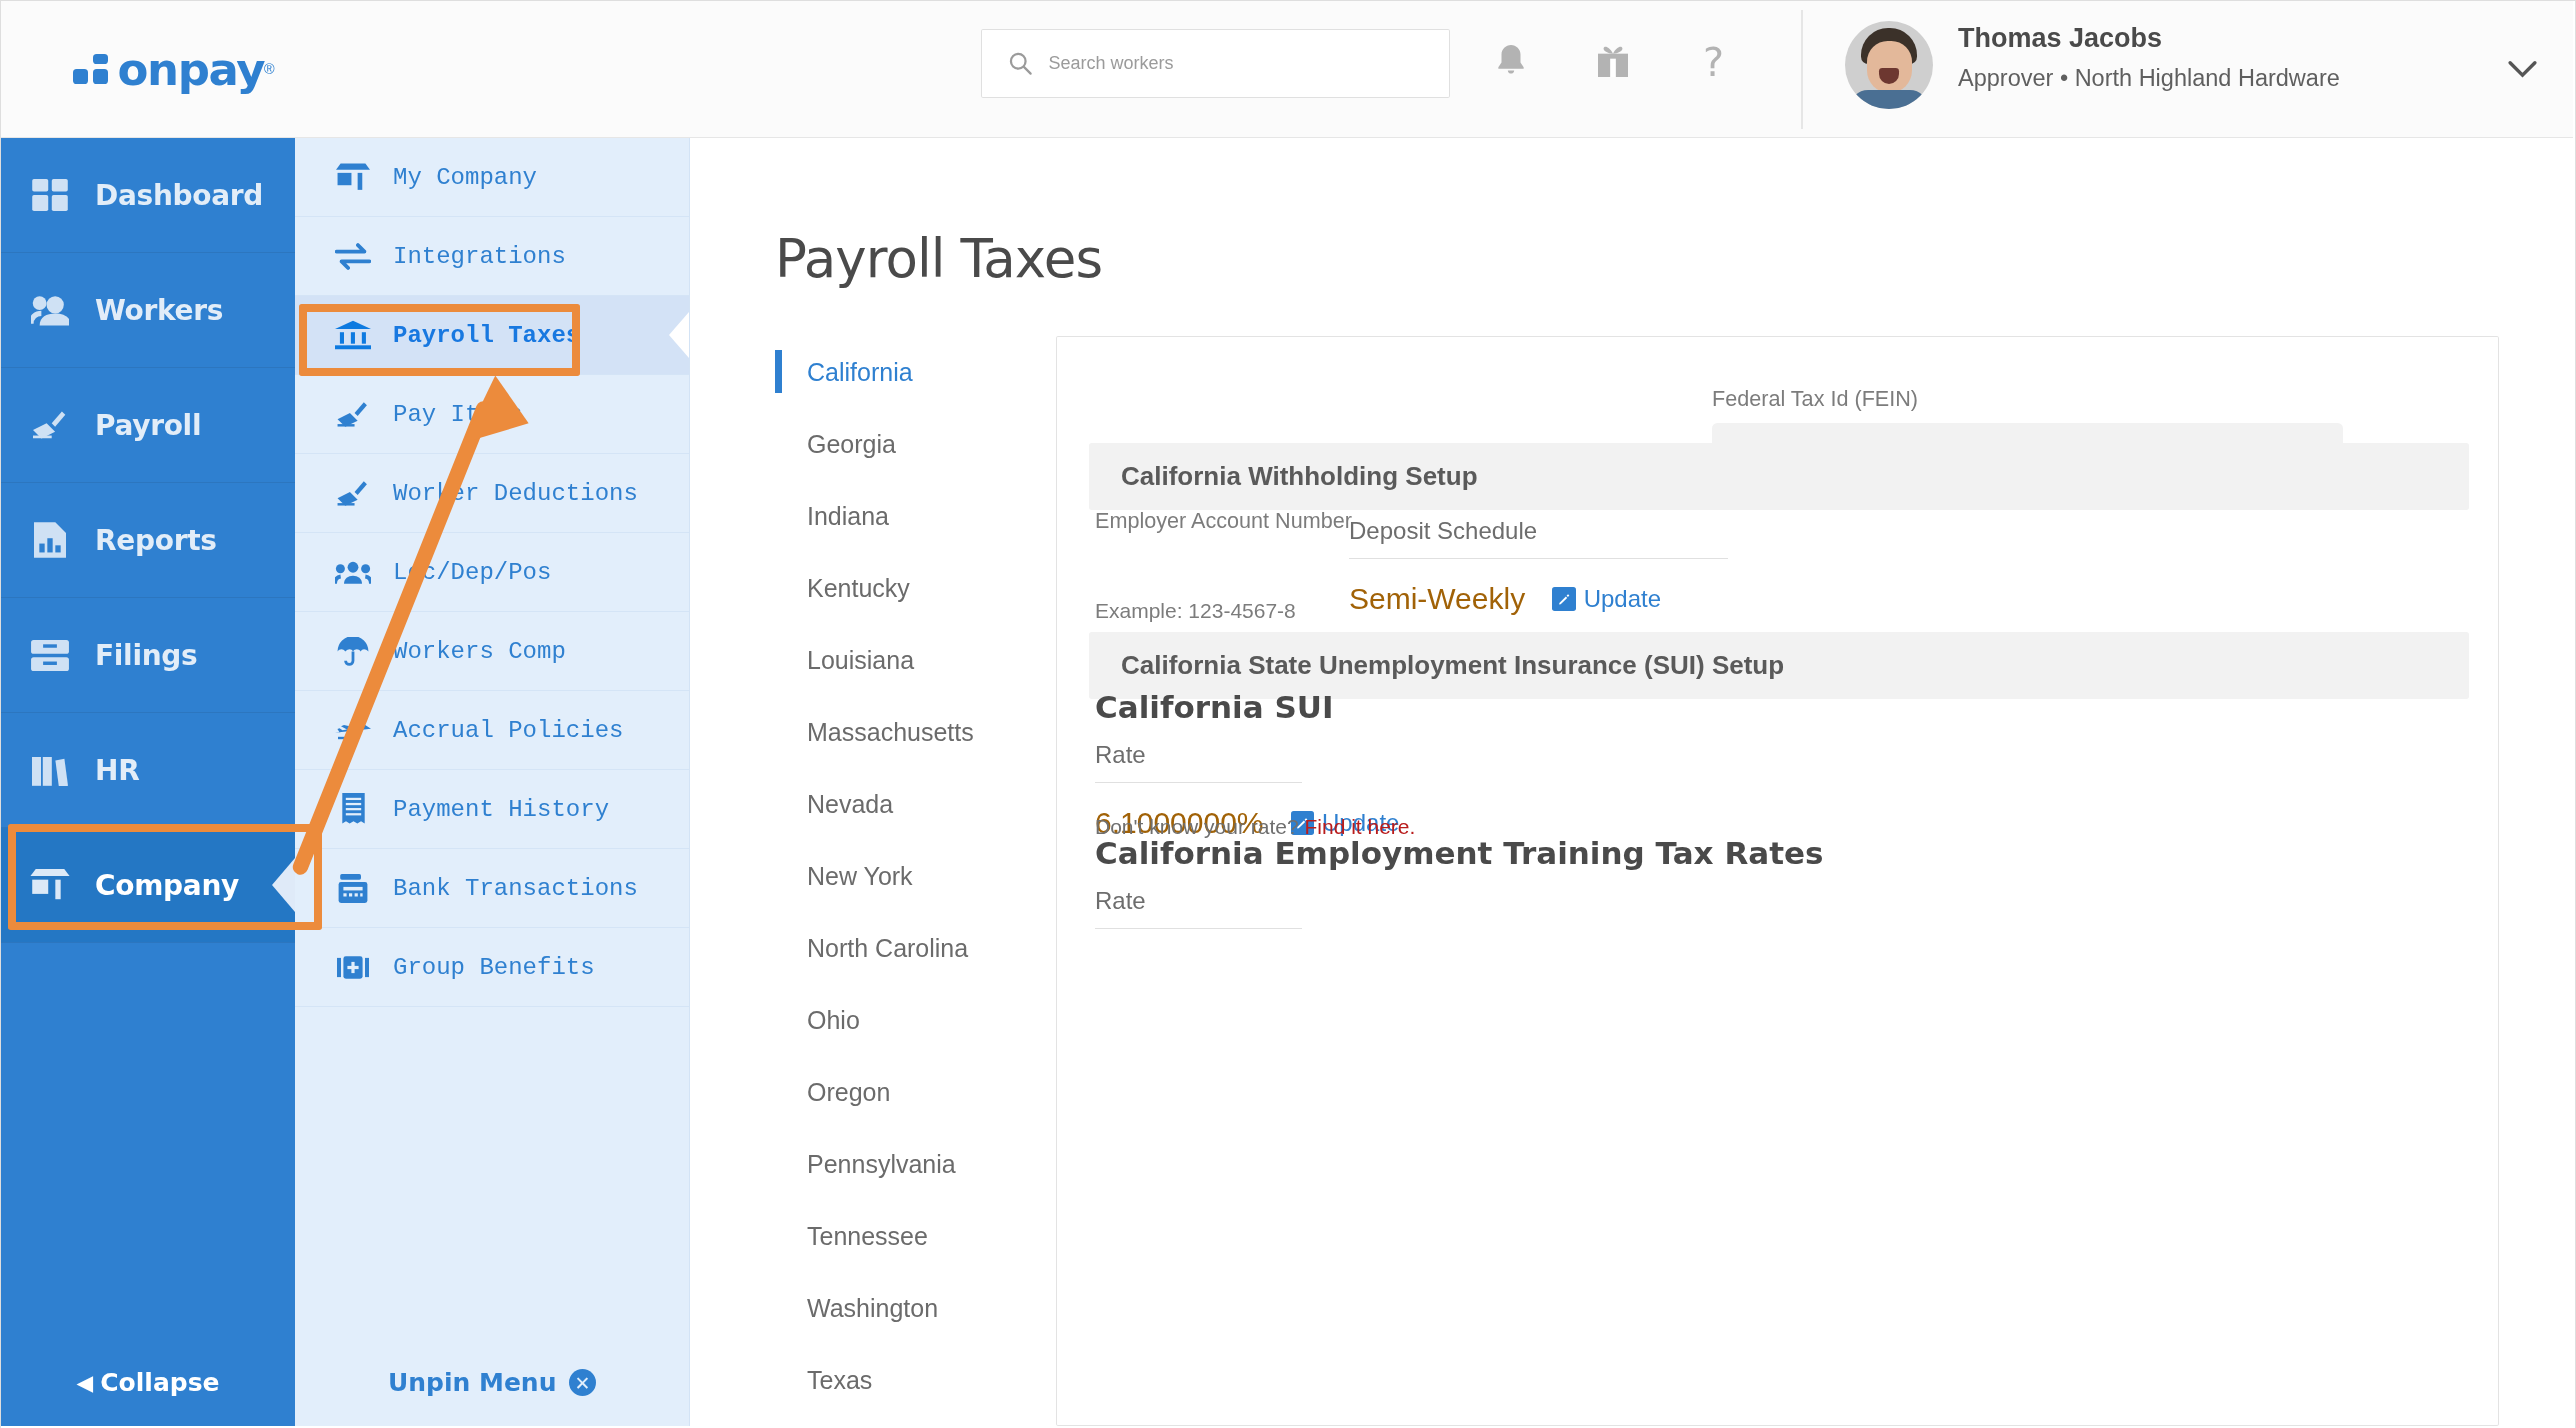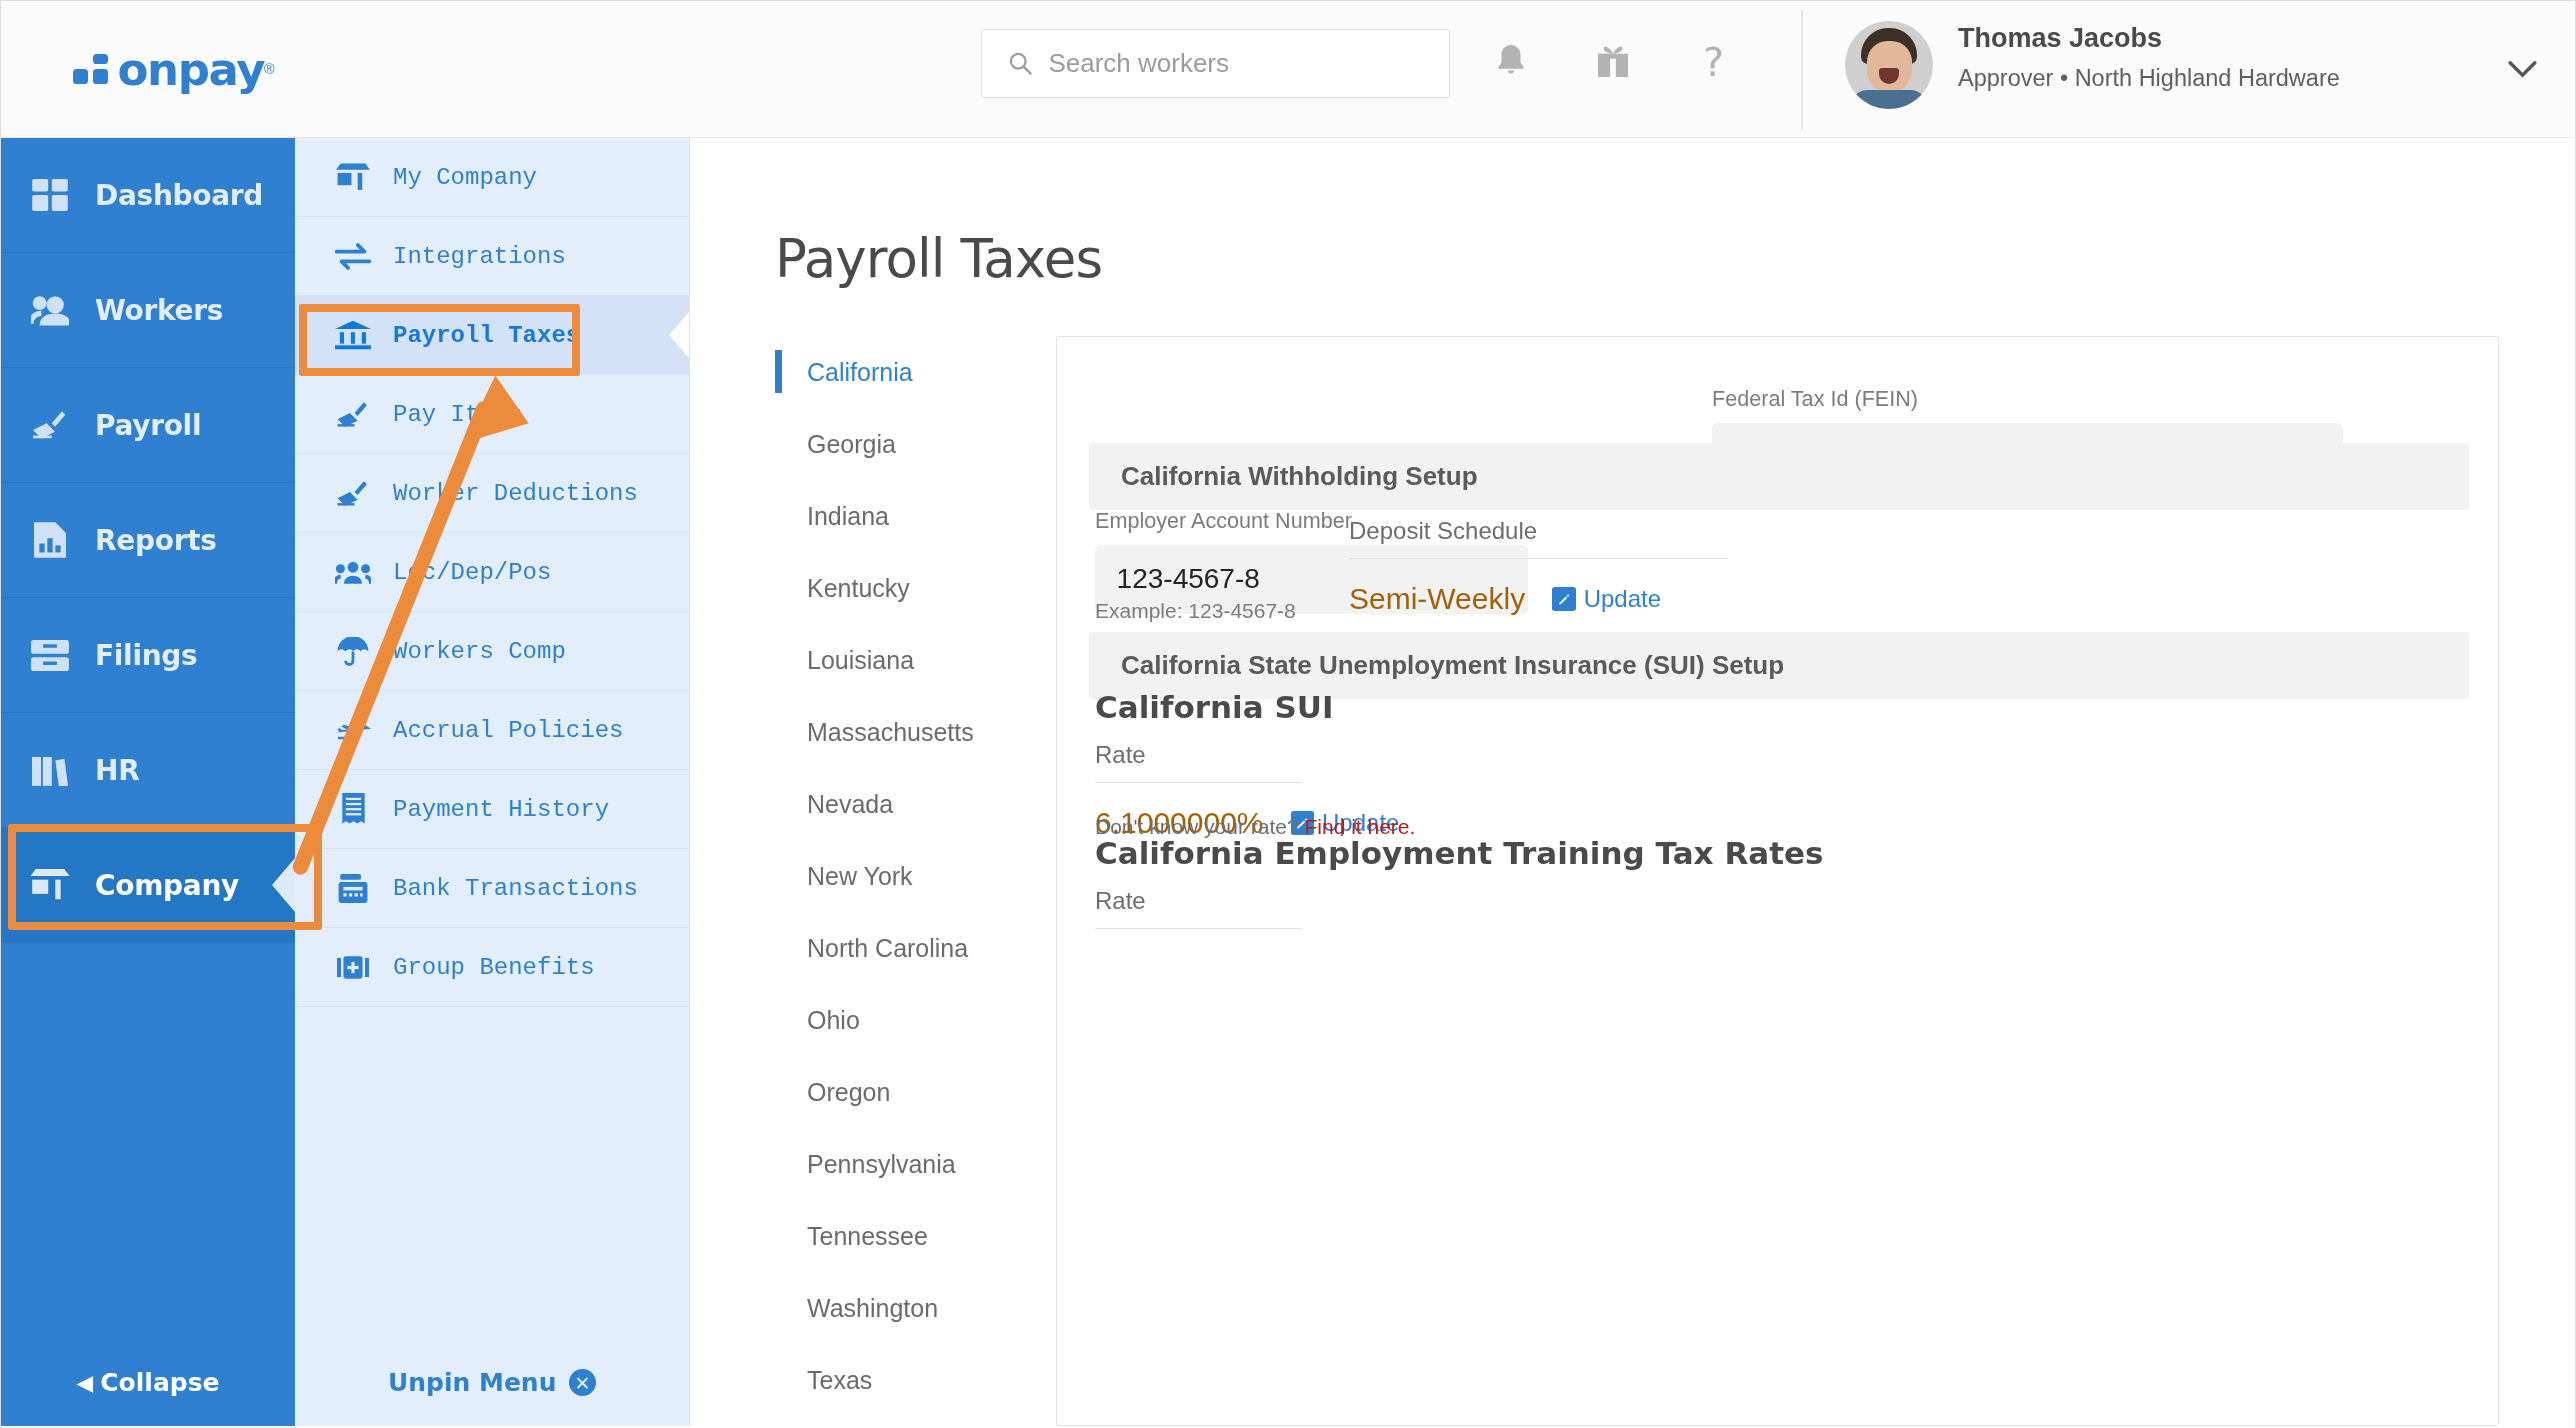--- a/index.html
+++ b/index.html
@@ -42,21 +42,21 @@
   .logo-reg { font-size: 14.4px; vertical-align: super; color: #2f80d0; }
 
   .search-box {
     position: absolute; left: 980px; top: 28px;
     width: 469px; height: 69px;
     border: 1.8px solid #e0e0e0; background: #ffffff;
     display: flex; align-items: center; padding-left: 25px;
     border-radius: 1.8px;
   }
   .search-icon { width: 27px; height: 27px; margin-right: 14.4px; flex: none; }
-  .search-placeholder { font-size: 26px; color: #9b9b9b; }
+  .search-placeholder { font-size: 18px; color: #9b9b9b; }
 
   .topicons { position: absolute; left: 1484px; top: 25px; display: flex; gap: 51px; align-items: center; }
   .topicon { width: 51px; height: 72px; display: flex; align-items: center; justify-content: center; cursor: pointer; }
 
   .user-sep { position: absolute; left: 1800px; top: 9px; width: 1.8px; height: 119px; background: #e6e6e6; }
   .user-block {
     position: absolute; left: 1844px; top: 20px;
     display: flex; align-items: flex-start; width: 713px; height: 99px;
     cursor: pointer;
   }
@@ -585,21 +585,20 @@
 
       <div class="fein-block">
         <div class="field-label">Federal Tax Id (FEIN)</div>
         <div class="field-box">99-1234567</div>
       </div>
 
       <div class="section-head wh-head">California Withholding Setup</div>
 
       <div class="emp-acct">
         <div class="field-label">Employer Account Number</div>
-        <div class="field-box">123-4567-8</div>
       </div>
       <div class="example-note">Example: 123-4567-8</div>
 
       <div class="deposit-block">
         <div class="underline-label">Deposit Schedule</div>
         <div class="value-row">
           <span class="value-text">Semi-Weekly</span>
           <span class="update-link">
             <span class="pencil-box">
               <svg width="14.4" height="14.4" viewBox="0 0 12 12">

